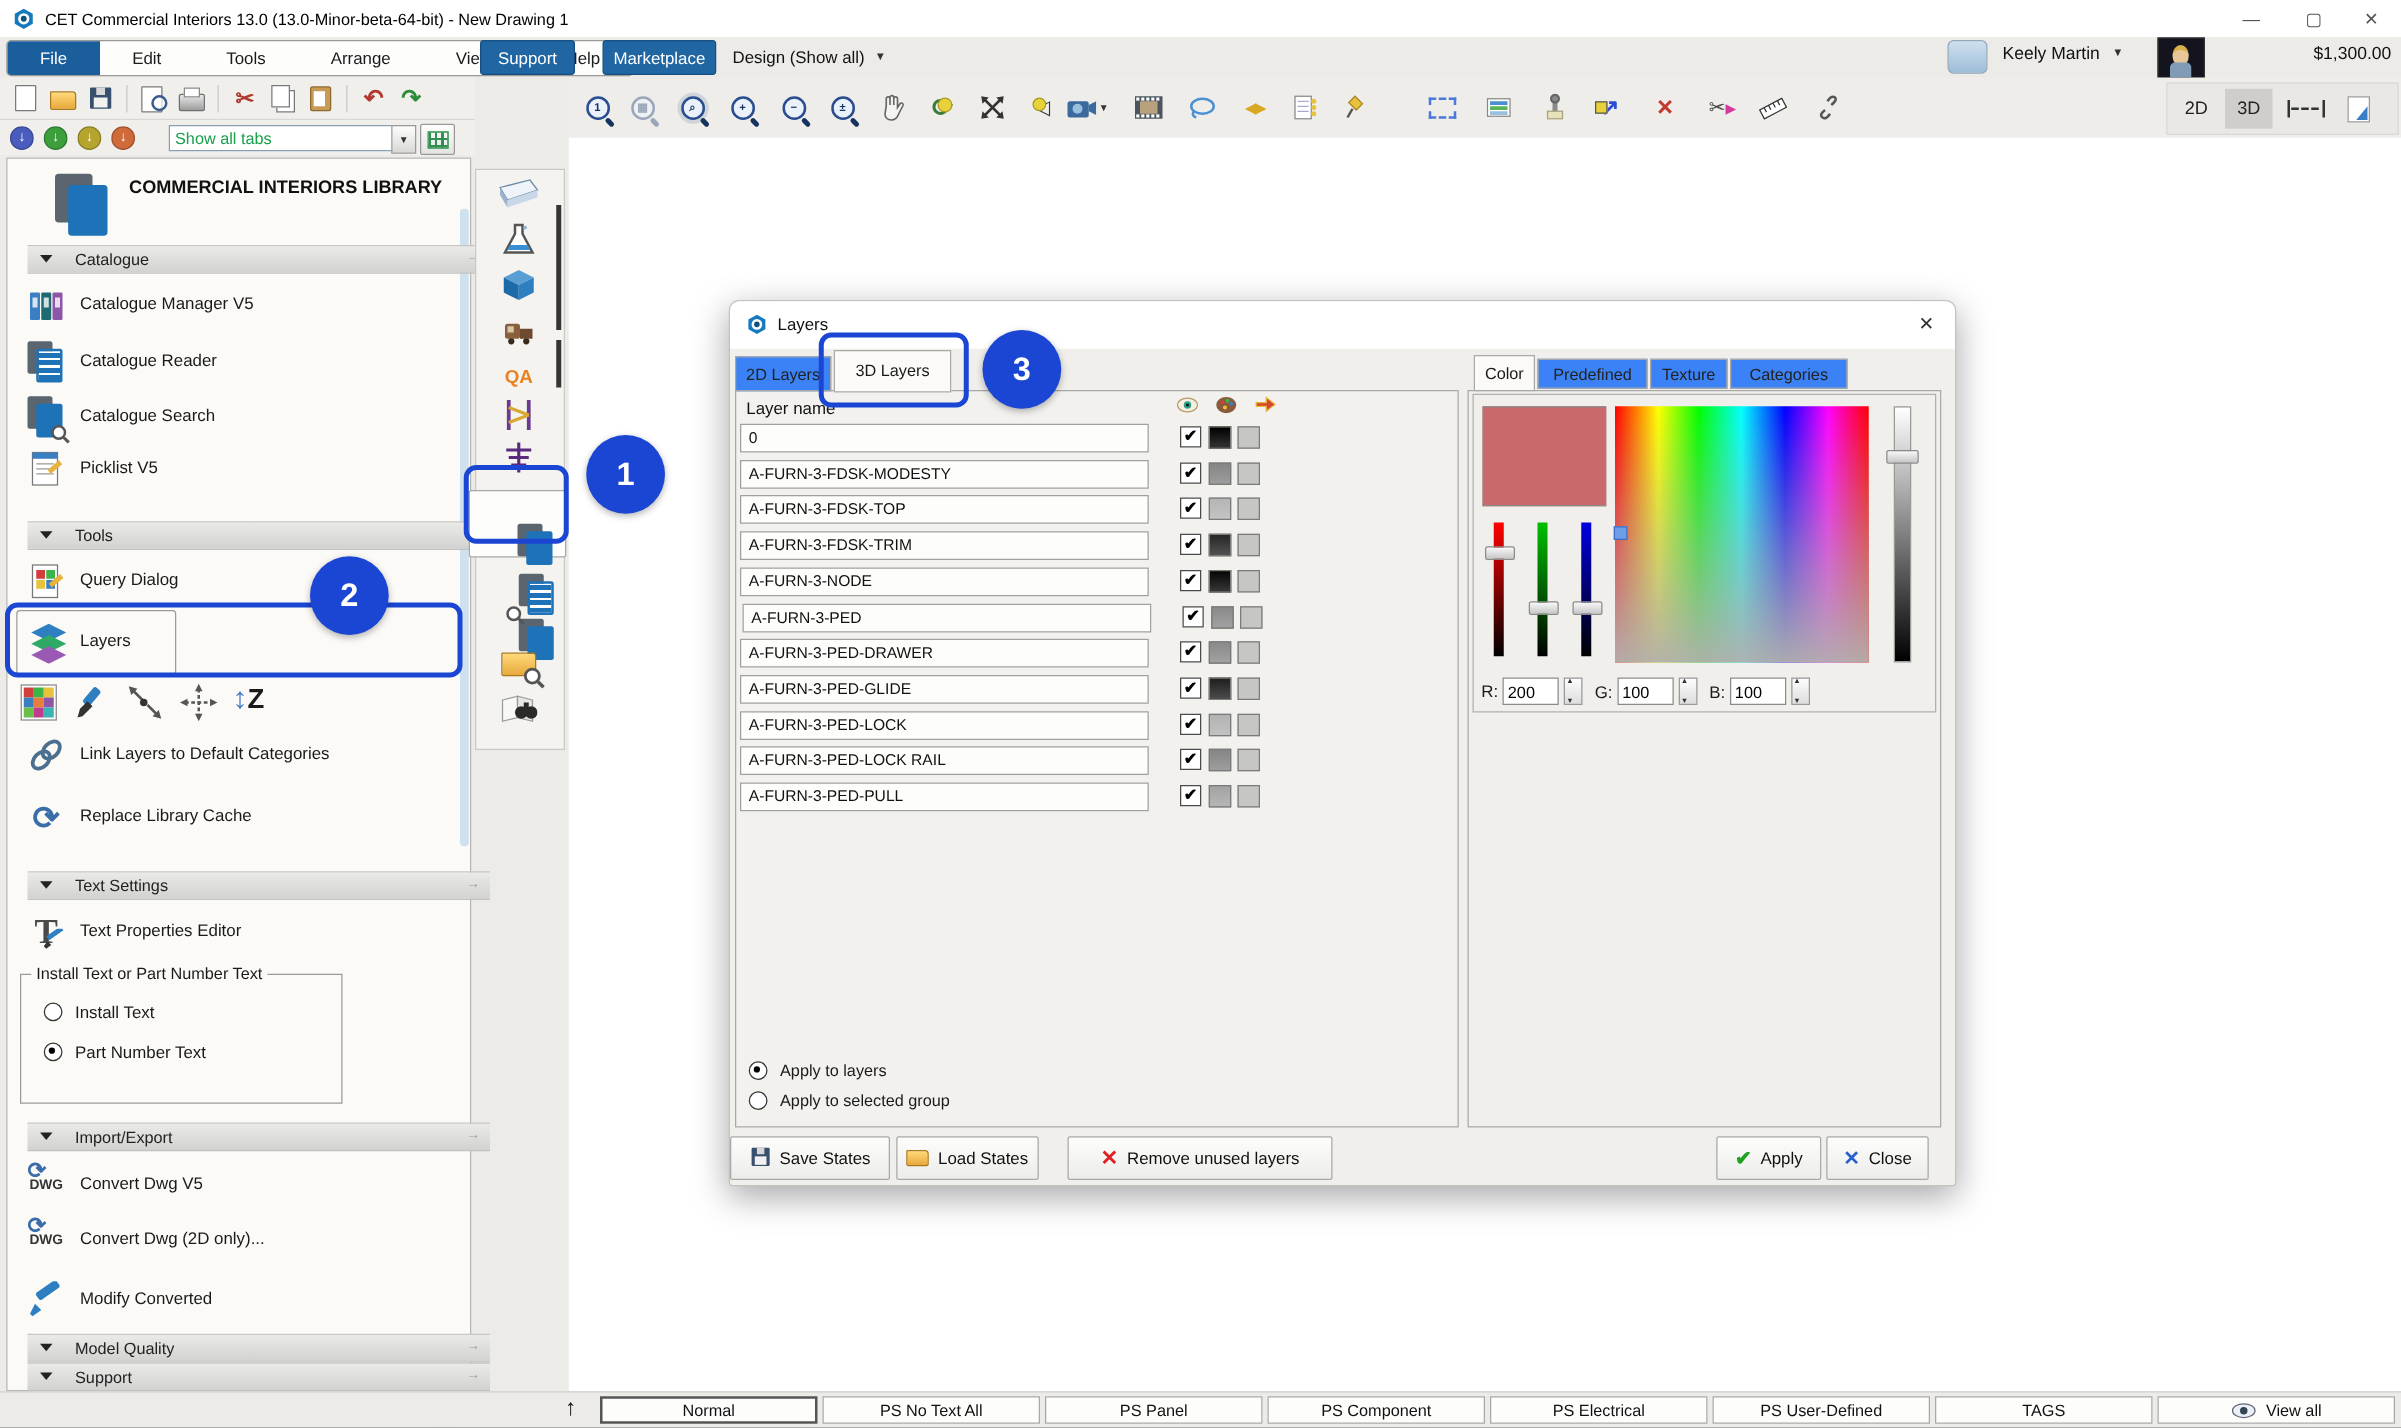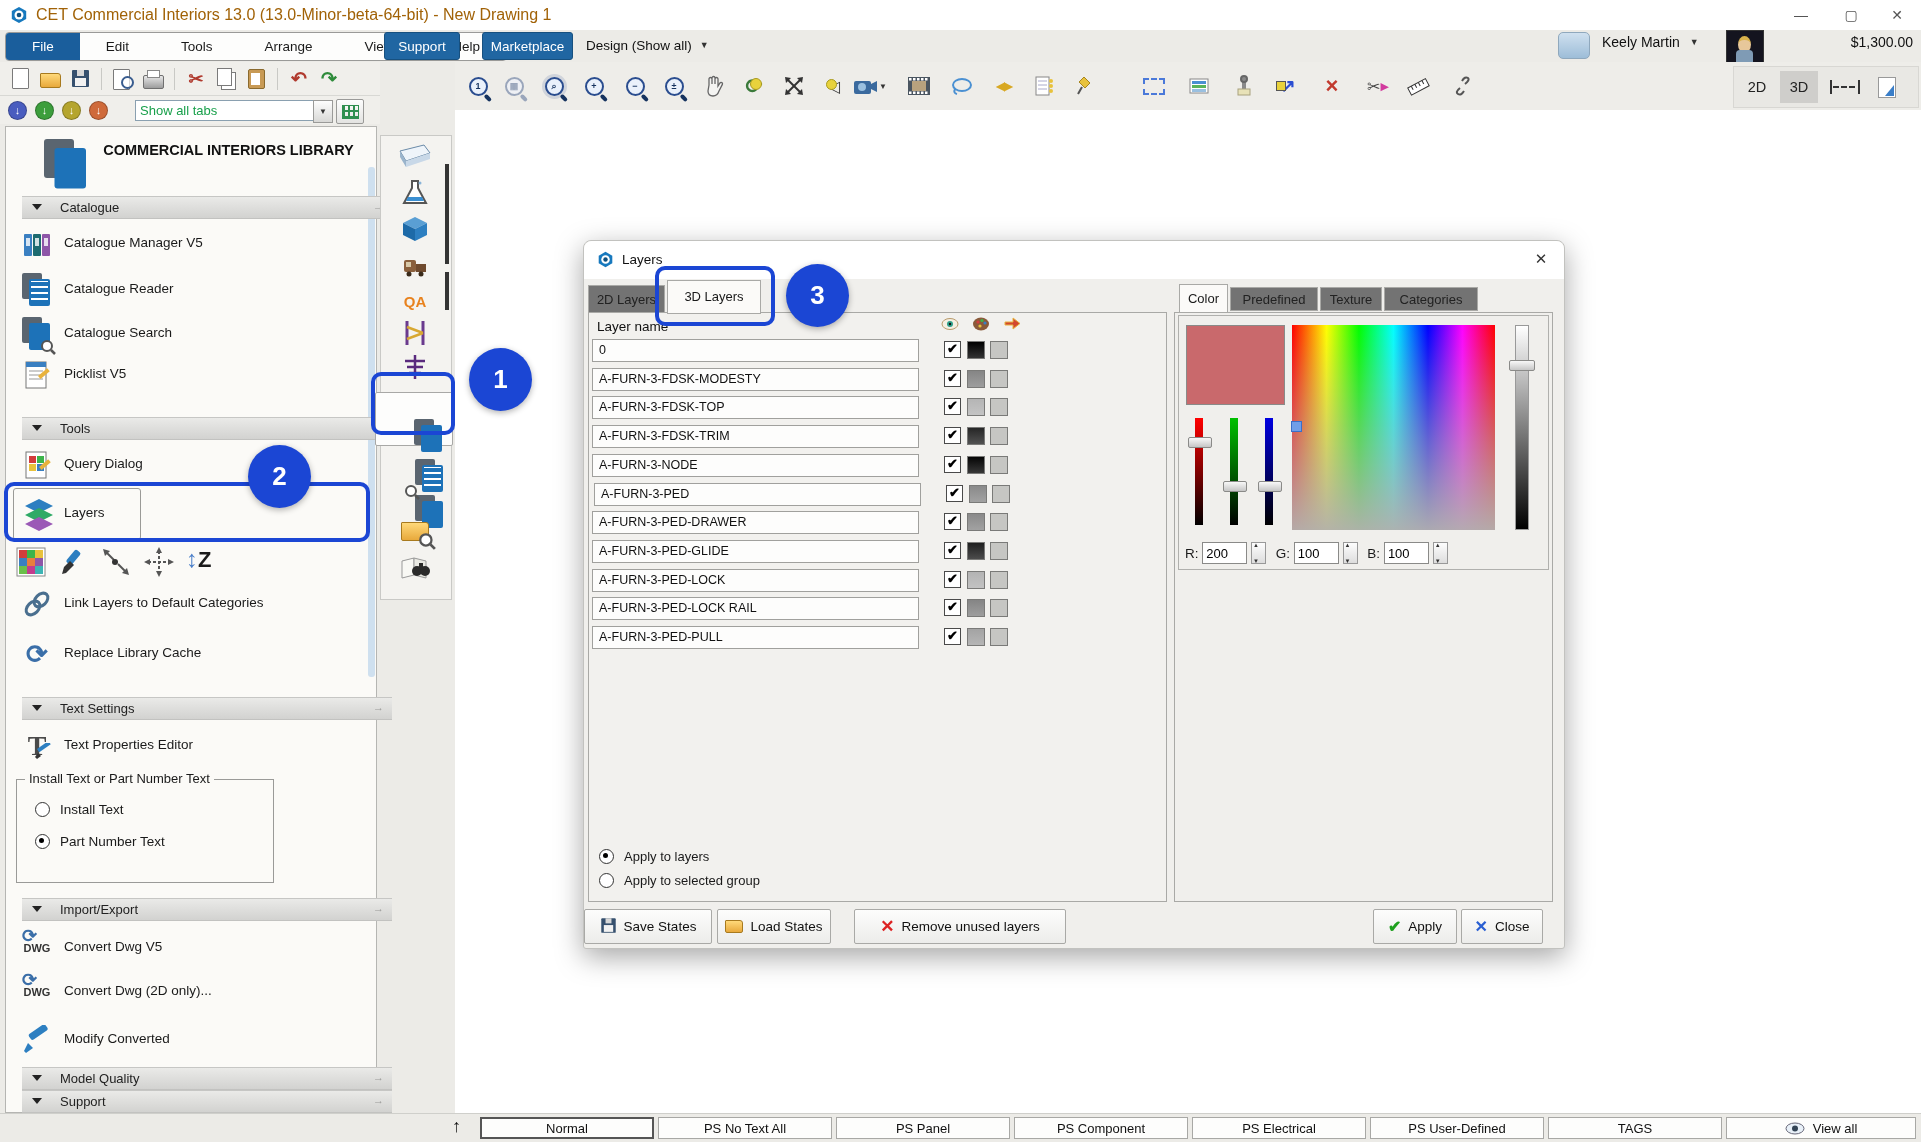--- a/index.html
+++ b/index.html
@@ -1,20 +1,20 @@
 <!DOCTYPE html>
 <html><head>
 <meta charset="utf-8">
 <style>
   html,body{margin:0;padding:0;background:#555;}
   .screen{position:relative;width:1921px;height:1142px;background:#ecebe7;font-family:"Liberation Sans",sans-serif;overflow:hidden;color:#1a1a1a;}
   .abs{position:absolute;}
   
   .titlebar{position:absolute;left:0;top:0;width:100%;height:30px;background:#fff;border-bottom:1px solid #e2e2e0;display:flex;align-items:center;}
-  .title-text{font-size:16px;color:#a16207;margin-left:8px;}
+  .title-text{font-size:13px;color:#000000;margin-left:8px;}
   .winctl{position:absolute;top:0;height:30px;width:40px;text-align:center;line-height:30px;font-size:14px;color:#555;}
   .cet-hex{width:18px;height:18px;margin-left:10px;}
   
   .menurow{position:absolute;left:0;top:30px;width:100%;height:32px;background:#ecebe7;}
   .menubox{position:absolute;left:5px;top:2px;height:27px;background:#fdfdfc;border:1px solid #9a9a98;border-radius:4px;display:flex;align-items:stretch;}
   .menuitem{padding:0 26px;display:flex;align-items:center;font-size:13.5px;color:#1a1a1a;}
   .menuitem.active{background:#1a5e9c;color:#fff;border-radius:3px 0 0 3px;}
   .bluebtn{position:absolute;top:2px;height:26px;background:#2066a2;color:#fff;font-size:13.5px;border:1px solid #17507f;border-radius:3px;display:flex;align-items:center;justify-content:center;}
   .designlbl{position:absolute;top:2px;height:26px;display:flex;align-items:center;font-size:13.5px;gap:8px;color:#111;}
   .caret{font-size:9px;color:#333;}
@@ -94,21 +94,21 @@
   .noteic{position:relative;width:16px;height:19px;background:#fff;border:1px solid #999;margin-left:18px;}
   .noteic:after{content:"";position:absolute;right:1px;bottom:1px;width:0;height:0;border-left:9px solid transparent;border-bottom:11px solid #3a7ec8;}
   
   .canvas{position:absolute;left:455px;top:110px;width:1466px;height:1003px;background:#fff;}
   
   .dialog{position:absolute;left:583px;top:240px;width:980px;height:707px;background:#f0efec;border:1px solid #c2c2bf;border-radius:8px 8px 3px 3px;box-shadow:0 8px 28px rgba(0,0,0,.35);}
   .dlg-title{position:absolute;left:0;top:0;width:100%;height:38px;background:#fff;border-radius:8px 8px 0 0;}
   .dlg-title .txt{position:absolute;left:38px;top:11px;font-size:13.5px;color:#111;}
   .dlg-close{position:absolute;right:12px;top:9px;width:22px;height:20px;text-align:center;font-size:15px;color:#333;}
   .tab{position:absolute;box-sizing:border-box;border:1px solid #a9a9a6;font-size:13px;text-align:center;}
-  .tab.off{background:#737373;color:#222;}
+  .tab.off{background:#3b82f6;color:#222;}
   .tab.on{background:#fbfaf8;z-index:3;}
   .lpanel{position:absolute;left:4px;top:71px;width:577px;height:588px;border:1px solid #a9a9a6;background:#f2f1ee;}
   .lhead{position:absolute;left:8px;top:6px;font-size:13.5px;color:#111;}
   .lrow-name{position:absolute;left:0;top:0;width:327px;height:23px;background:#fdfdfc;border:1px solid #a0a09d;box-sizing:border-box;font-size:12.5px;line-height:21px;padding-left:6px;color:#111;}
   .lrow-cb{position:absolute;left:352px;top:2px;width:17px;height:17px;background:#fff;border:1.5px solid #4a4a4a;box-sizing:border-box;font-size:13px;font-weight:bold;line-height:13px;text-align:center;color:#000;}
   .lrow-sw{position:absolute;top:2px;width:18px;height:18px;border:1px solid #7a7a78;box-sizing:border-box;}
   .dlgbtn{position:absolute;top:668px;height:33px;background:linear-gradient(#fdfdfc,#ececea);border:1px solid #a9a9a6;display:flex;align-items:center;justify-content:center;gap:7px;font-size:13.5px;color:#111;border-radius:2px;}
   
   .cpanel{position:absolute;left:590px;top:71px;width:377px;height:588px;border:1px solid #a9a9a6;background:#f0efec;}
   .cinner{position:absolute;left:3px;top:2px;width:369px;height:253px;border:1px solid #b0b0ad;}

